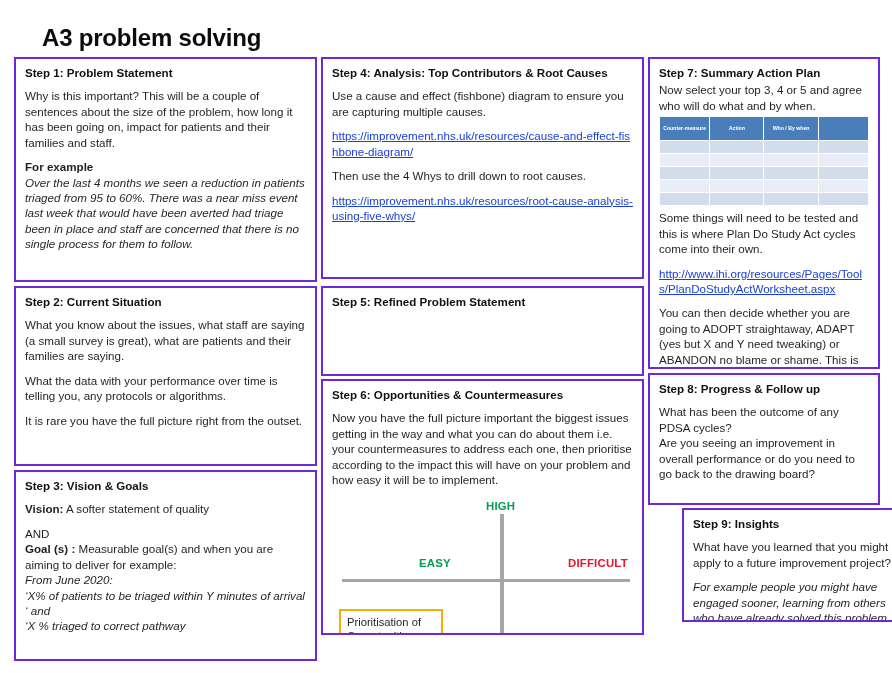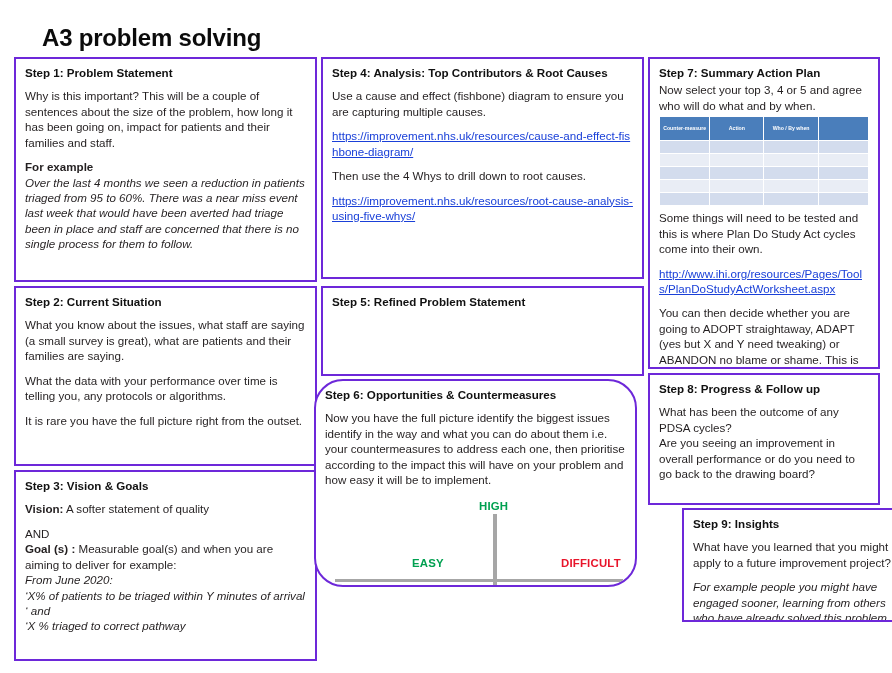--- a/index.html
+++ b/index.html
@@ -74,21 +74,21 @@
   }
   .spacer-6 { height: 6px; }
 
   
   #box-step1 { left: 0px;   top: 0px;   width: 303px; height: 225px; }
   #box-step2 { left: 0px;   top: 229px; width: 303px; height: 180px; }
   #box-step3 { left: 0px;   top: 413px; width: 303px; height: 191px; }
 
   #box-step4 { left: 307px; top: 0px;   width: 323px; height: 222px; }
   #box-step5 { left: 307px; top: 229px; width: 323px; height: 90px; }
-  #box-step6 { left: 300px; top: 322px; width: 323px; height: 208px; border-radius: 29px; }
+  #box-step6 { left: 307px; top: 322px; width: 323px; height: 256px; }
 
   #box-step7 { left: 634px; top: 0px;   width: 232px; height: 312px; }
   #box-step8 { left: 634px; top: 316px; width: 232px; height: 132px; }
   #box-step9 { left: 668px; top: 451px; width: 232px; height: 114px; }
 
   
   .action-table {
     border-collapse: collapse;
     width: 100%;
     margin: 3px 0 4px 0;
@@ -206,21 +206,21 @@
       <a class="link">https://improvement.nhs.uk/resources/root-cause-analysis-using-five-whys/</a>
     </div>
 
     <div class="box" id="box-step5">
       <div class="box-title">Step 5: Refined Problem Statement</div>
     </div>
 
     <div class="box" id="box-step6">
       <div class="box-title">Step 6: Opportunities &amp; Countermeasures</div>
       <div class="spacer-6"></div>
-      <p>Now you have the full picture identify the biggest  issues identify in the way and what you can do about them i.e. your countermeasures to address each one, then prioritise according to the impact this will have on your problem and how easy it will be to implement.</p>
+      <p>Now you have the full picture important the biggest  issues getting in the way and what you can do about them i.e. your countermeasures to address each one, then prioritise according to the impact this will have on your problem and how easy it will be to implement.</p>
 
       <div class="quadrant">
         <div class="axis-v"></div>
         <div class="axis-h"></div>
         <div class="q-label q-high">HIGH</div>
         <div class="q-label q-low">LOW</div>
         <div class="q-label q-easy">EASY</div>
         <div class="q-label q-diff">DIFFICULT</div>
         <div class="prio-box">Prioritisation of Opportunities</div>
       </div>

